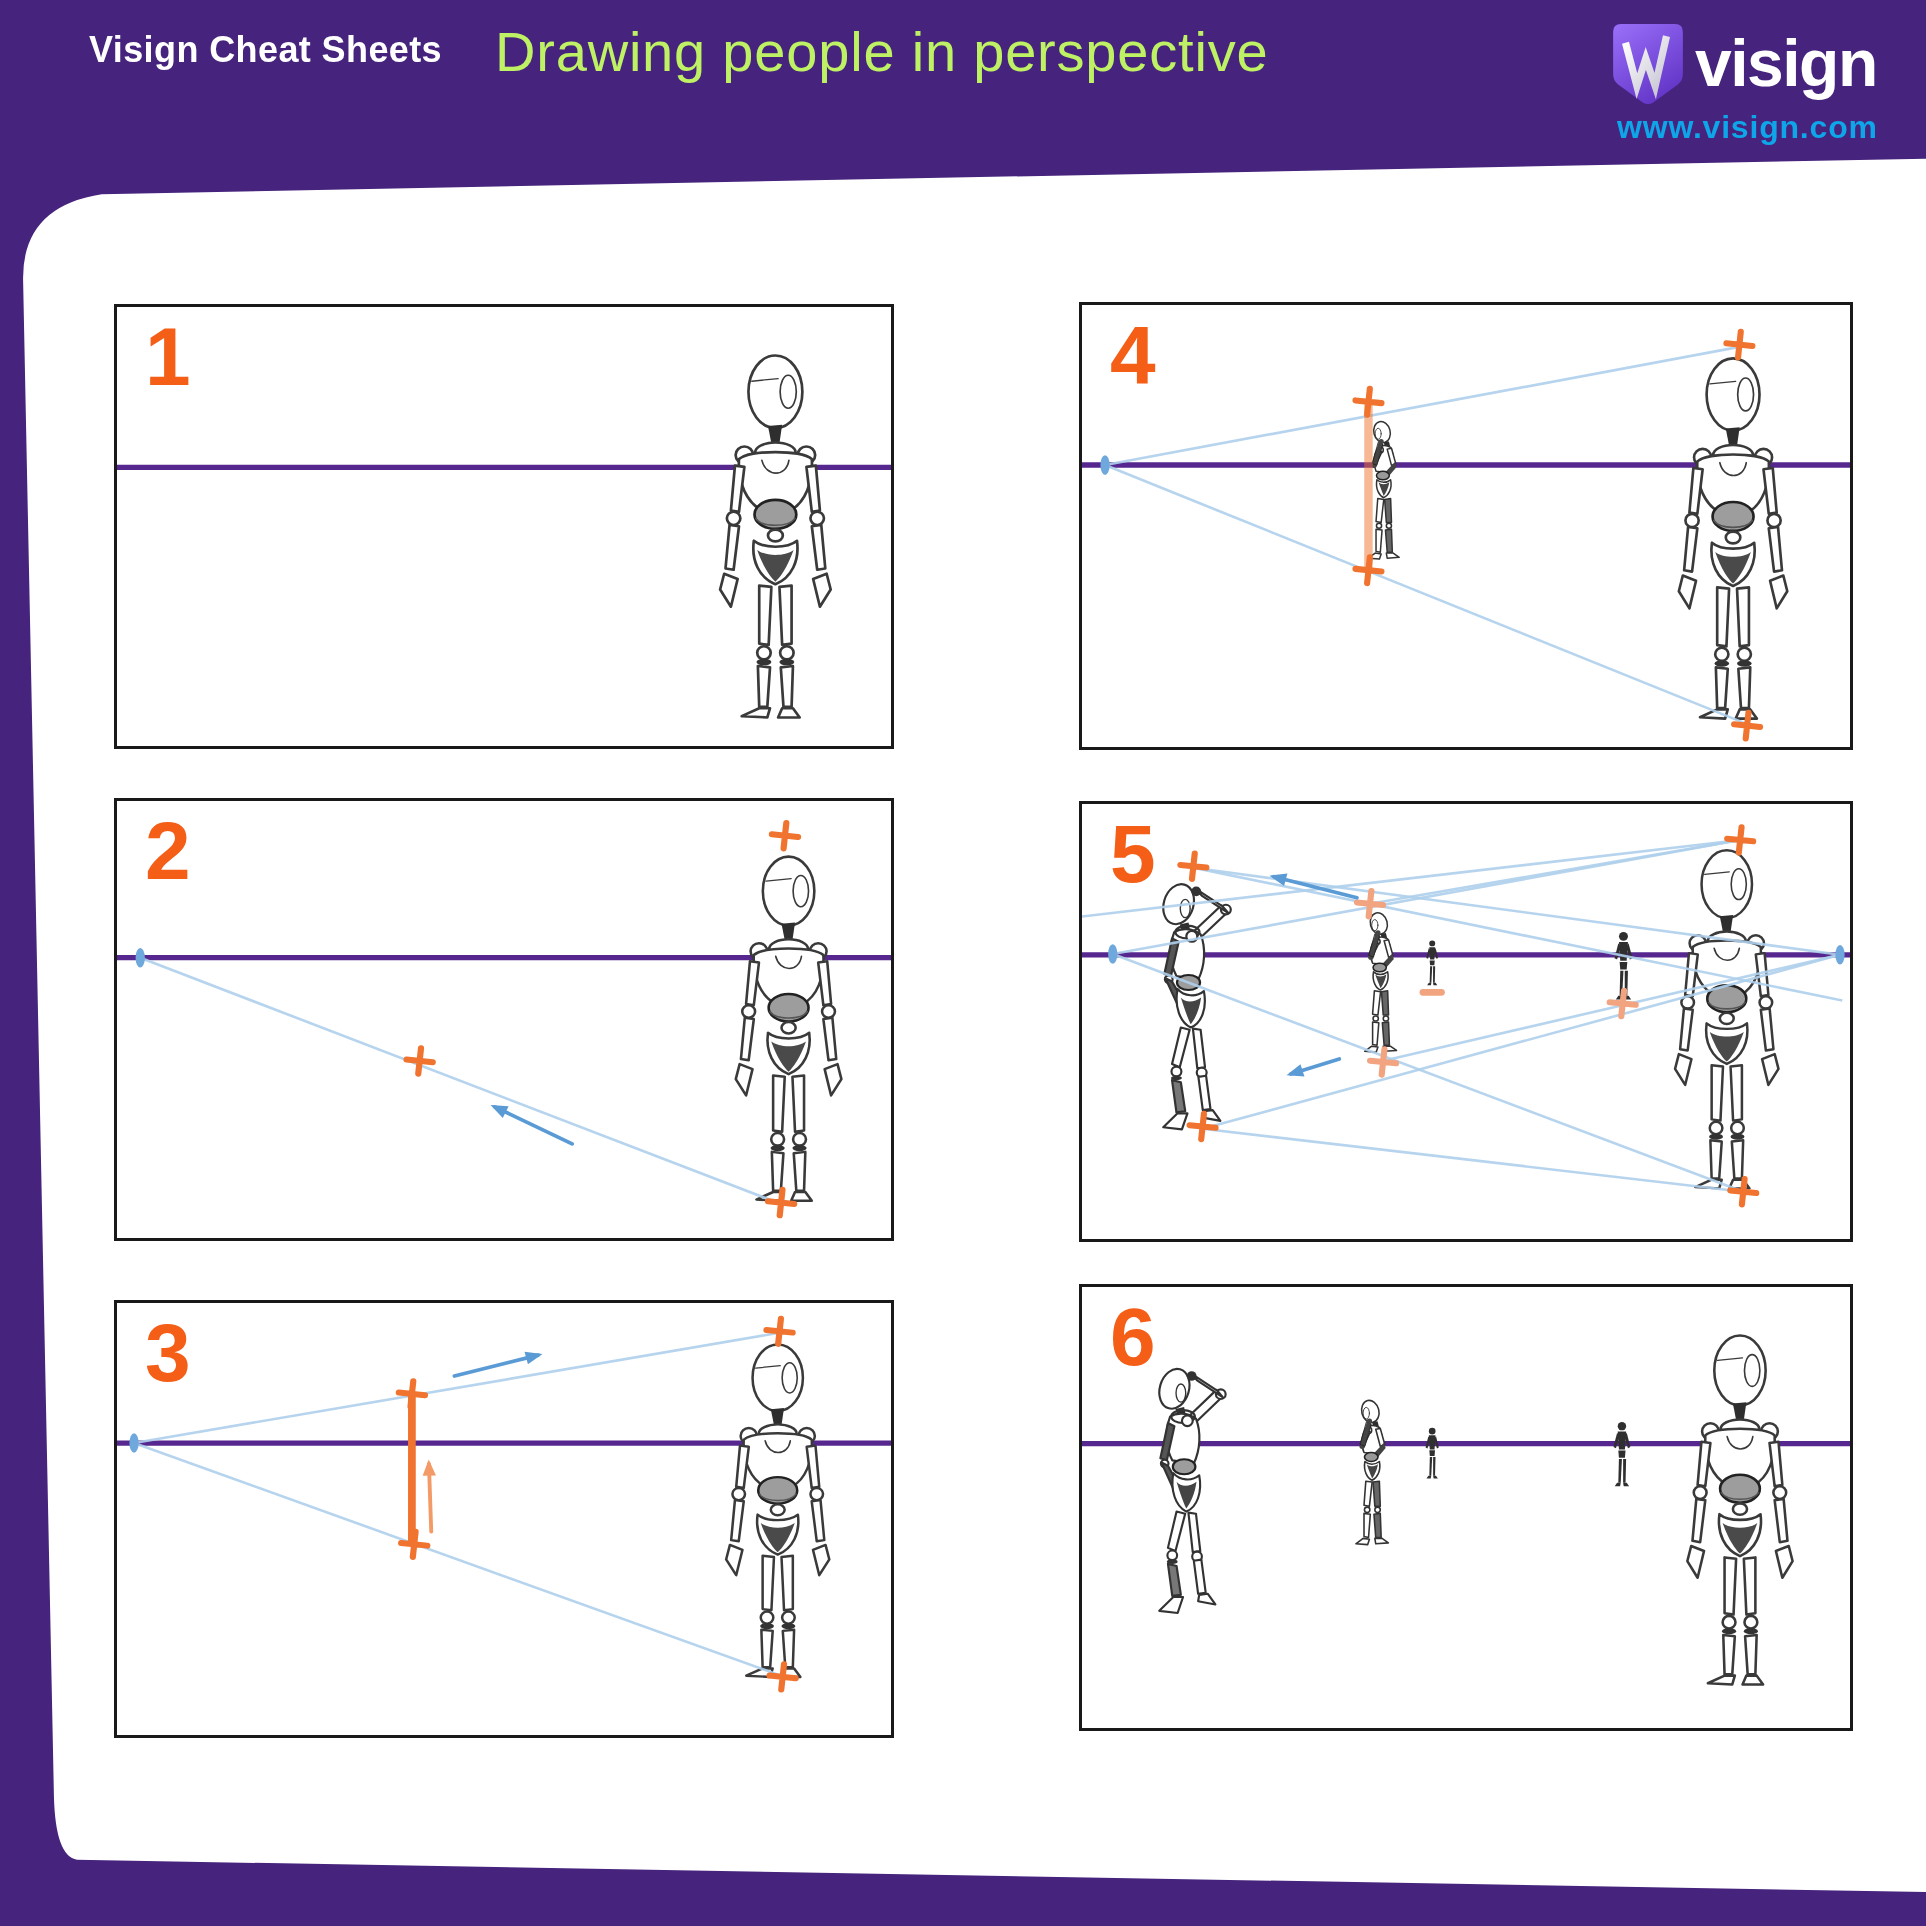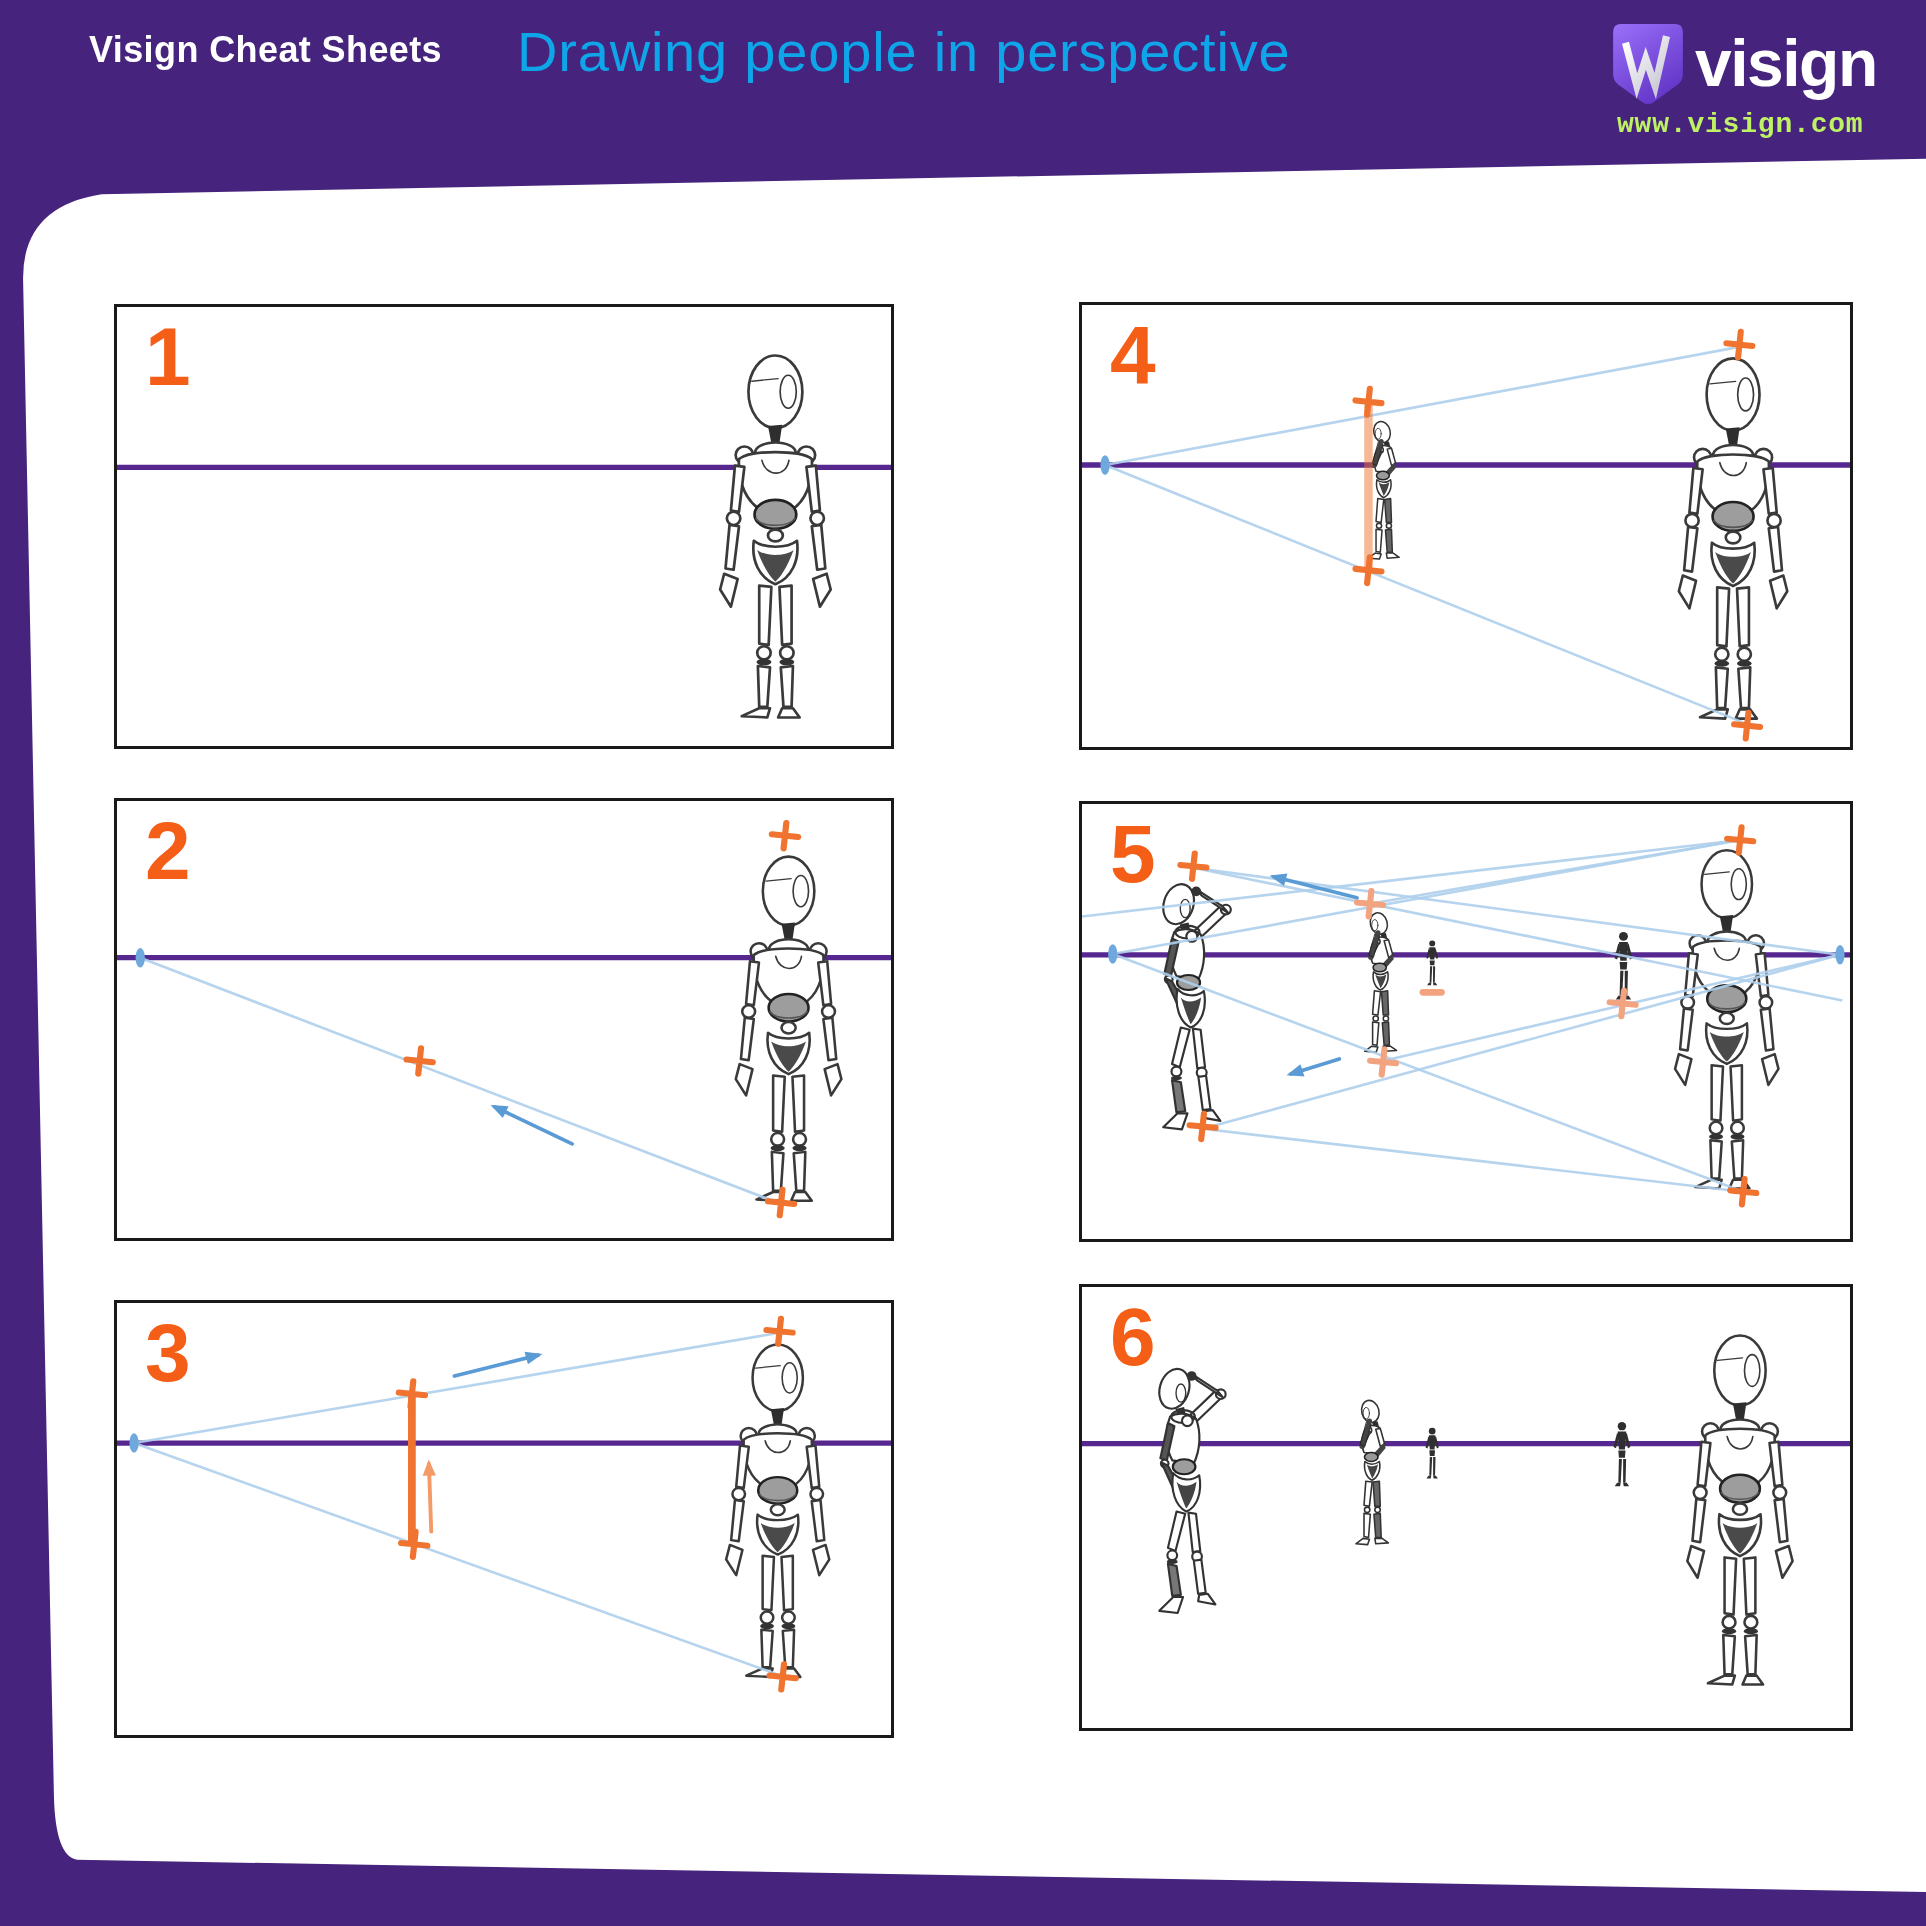--- a/index.html
+++ b/index.html
@@ -9,30 +9,30 @@
     font-family:"Liberation Sans", sans-serif;
   }
   .bg-svg{position:absolute;left:0;top:0;width:1926px;height:1926px;}
   
   .brand{
     position:absolute;left:89px;top:29px;
     font-size:36px;font-weight:800;color:#FFFFFF;letter-spacing:0.4px;text-align:center;
   }
   .title{
     position:absolute;left:495px;top:18.5px;
-    font-size:56px;font-weight:400;color:#0ea5e9;letter-spacing:0.8px;margin-left:22px;
+    font-size:56px;font-weight:400;color:#bef264;letter-spacing:0.8px;
   }
   .logo-badge{position:absolute;left:1610px;top:23px;width:76px;height:83px;}
   .logo-text{
     position:absolute;left:1695px;top:25px;
     font-size:66px;font-weight:800;color:#FFFFFF;letter-spacing:-1.5px;
   }
   .logo-url{
     position:absolute;left:1617px;top:109px;
-    font-size:28px;font-weight:700;color:#bef264;letter-spacing:0.8px;font-family:Liberation Mono, monospace;
+    font-size:32px;font-weight:700;color:#0ea5e9;letter-spacing:0.8px;
   }
   
   .panel{
     position:absolute;background:#FFFFFF;border:3.1px solid #191919;
     box-sizing:border-box;
   }
   .panel svg.diagram{position:absolute;left:0;top:0;width:100%;height:100%;}
   .num{
     position:absolute;left:28px;top:9.2px;line-height:1;
     font-size:82px;font-weight:800;color:#F45E17;

